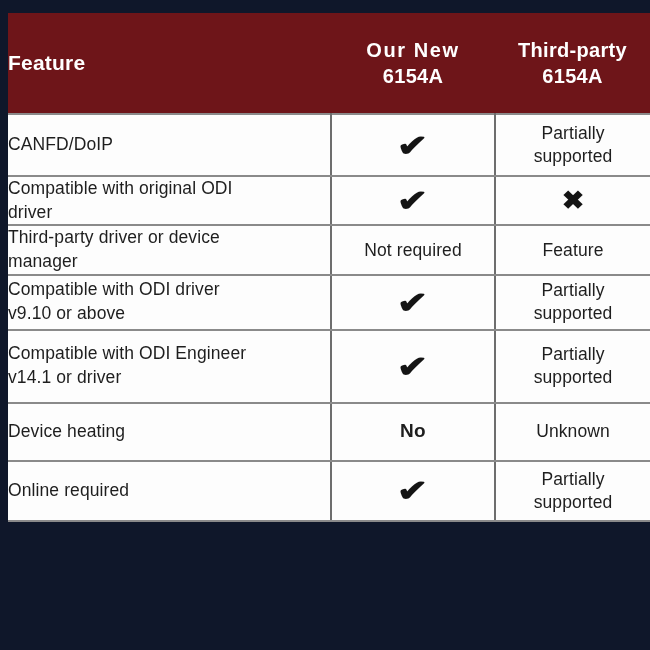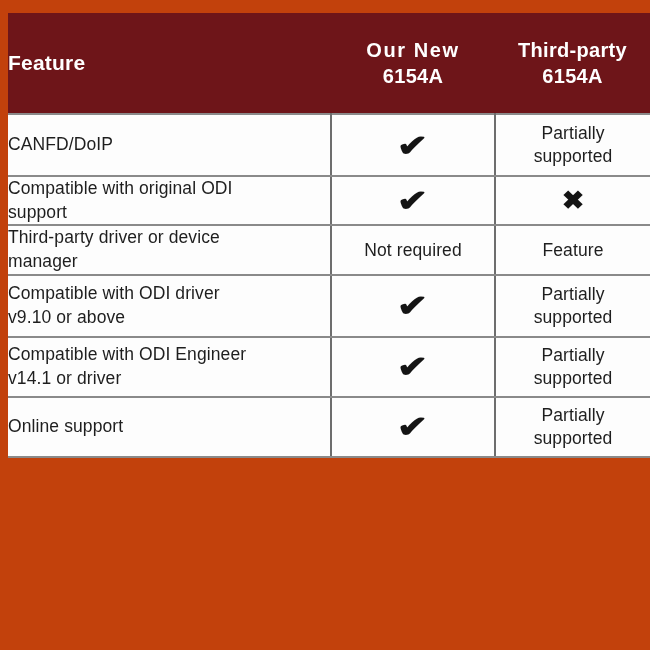--- a/index.html
+++ b/index.html
@@ -11,21 +11,21 @@
     height: 650px;
     background: #ffffff;
     font-family: "Liberation Sans", sans-serif;
     overflow: hidden;
   }
 
   .page {
     position: relative;
     width: 650px;
     height: 650px;
-    background: #c2410c;
+    background: #0f172a;
   }
 
   .comparison-table {
     position: absolute;
     left: 8px;
     top: 13px;
     width: 642px;
     border-collapse: collapse;
     table-layout: fixed;
     background: #fdfdfd;
@@ -167,62 +167,73 @@
           </td>
           <td class="value-cell col-ours"><span class="mark mark-check">✔</span></td>
           <td class="value-cell">
             <span class="two-line">Partially</span>
             <span class="two-line">supported</span>
           </td>
         </tr>
         <tr style="height: 48px;">
           <td class="feature-cell">
             <span class="two-line">Compatible with original ODI</span>
-            <span class="two-line">support</span>
+            <span class="two-line">driver</span>
           </td>
           <td class="value-cell col-ours"><span class="mark mark-check">✔</span></td>
           <td class="value-cell"><span class="mark mark-cross">✖</span></td>
         </tr>
         <tr style="height: 35px;">
           <td class="feature-cell">
             <span class="two-line">Third-party driver or device</span>
             <span class="two-line">manager</span>
           </td>
           <td class="value-cell col-ours">
             <span class="two-line">Not required</span>
           </td>
           <td class="value-cell">
             <span class="two-line">Feature</span>
           </td>
         </tr>
-        <tr style="height: 62px;">
+        <tr style="height: 55px;">
           <td class="feature-cell">
             <span class="two-line">Compatible with ODI   driver</span>
             <span class="two-line">v9.10 or above</span>
           </td>
           <td class="value-cell col-ours"><span class="mark mark-check">✔</span></td>
           <td class="value-cell">
             <span class="two-line">Partially</span>
             <span class="two-line">supported</span>
           </td>
         </tr>
-        <tr style="height: 60px;">
+        <tr style="height: 73px;">
           <td class="feature-cell">
             <span class="two-line">Compatible with ODI   Engineer</span>
             <span class="two-line">v14.1 or driver</span>
           </td>
           <td class="value-cell col-ours"><span class="mark mark-check">✔</span></td>
           <td class="value-cell">
             <span class="two-line">Partially</span>
             <span class="two-line">supported</span>
           </td>
         </tr>
+        <tr style="height: 58px;">
+          <td class="feature-cell">
+            <span class="two-line">Device heating</span>
+          </td>
+          <td class="value-cell col-ours">
+            <span class="two-line value-strong">No</span>
+          </td>
+          <td class="value-cell">
+            <span class="two-line">Unknown</span>
+          </td>
+        </tr>
         <tr style="height: 60px;">
           <td class="feature-cell">
-            <span class="two-line">Online support</span>
+            <span class="two-line">Online required</span>
           </td>
           <td class="value-cell col-ours"><span class="mark mark-check">✔</span></td>
           <td class="value-cell">
             <span class="two-line">Partially</span>
             <span class="two-line">supported</span>
           </td>
         </tr>
       </tbody>
   </table>
 

